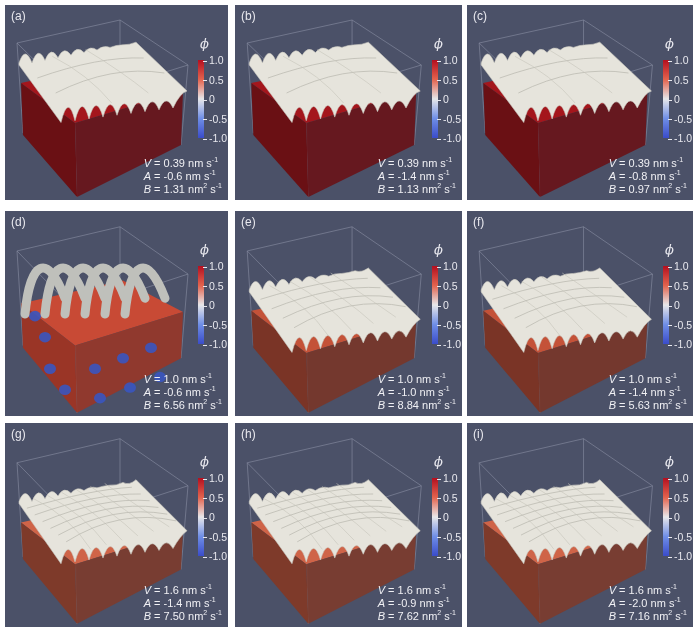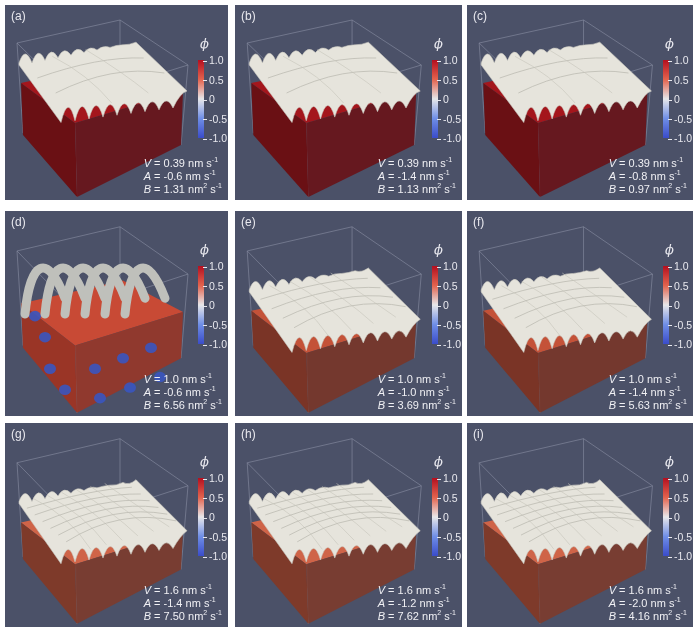--- a/index.html
+++ b/index.html
@@ -184,21 +184,21 @@
       <div class="phi" style="left: 199px; top: 31px;">ϕ</div>
       <div class="cbar" style="left: 197px; top: 55px;"></div>
       <div class="tick" style="left: 202px; top: 50px;"><span>1.0</span></div>
       <div class="tick" style="left: 202px; top: 69.5px;"><span>0.5</span></div>
       <div class="tick" style="left: 202px; top: 89px;"><span>0</span></div>
       <div class="tick" style="left: 202px; top: 108.5px;"><span>-0.5</span></div>
       <div class="tick" style="left: 202px; top: 128px;"><span>-1.0</span></div>
       <div class="params" style="right: 6px; bottom: 4px;">
         <div><i>V</i><span> = </span><span>1.0</span> <span>nm s</span><sup>-1</sup></div>
         <div><i>A</i><span> = </span><span>-1.0</span> <span>nm s</span><sup>-1</sup></div>
-        <div><i>B</i><span> = </span><span>3.69</span> <span>nm</span><sup>2</sup><span> s</span><sup>-1</sup></div>
+        <div><i>B</i><span> = </span><span>8.84</span> <span>nm</span><sup>2</sup><span> s</span><sup>-1</sup></div>
       </div>
     </div>
     <div class="panel" style="left: 467px; top: 211px; width: 226px; height: 205px;">
       <svg width="226" height="205" class="scene">
         <g stroke="#9aa0b4" stroke-width="0.6" fill="none" opacity="0.8">
     <polyline points="12.161434977578475,39.94871794871795 116.54708520179372,15.76923076923077 185.46188340807174,63.07692307692308 70.94170403587444,99.87179487179488 12.161434977578475,39.94871794871795"></polyline>
     <line x1="12.161434977578475" y1="39.94871794871795" x2="18.242152466367713" y2="134.56410256410257"></line>
     <line x1="70.94170403587444" y1="99.87179487179488" x2="72.96860986547085" y2="201.84615384615384"></line>
     <line x1="185.46188340807174" y1="63.07692307692308" x2="178.3677130044843" y2="147.17948717948718"></line>
     <line x1="116.54708520179372" y1="15.76923076923077" x2="116.54708520179372" y2="94.61538461538461"></line>
@@ -299,21 +299,21 @@
       <div class="plabel">(h)</div>
       <div class="phi" style="left: 199px; top: 31px;">ϕ</div>
       <div class="cbar" style="left: 197px; top: 55px;"></div>
       <div class="tick" style="left: 202px; top: 50px;"><span>1.0</span></div>
       <div class="tick" style="left: 202px; top: 69.5px;"><span>0.5</span></div>
       <div class="tick" style="left: 202px; top: 89px;"><span>0</span></div>
       <div class="tick" style="left: 202px; top: 108.5px;"><span>-0.5</span></div>
       <div class="tick" style="left: 202px; top: 128px;"><span>-1.0</span></div>
       <div class="params" style="right: 6px; bottom: 4px;">
         <div><i>V</i><span> = </span><span>1.6</span> <span>nm s</span><sup>-1</sup></div>
-        <div><i>A</i><span> = </span><span>-1.2</span> <span>nm s</span><sup>-1</sup></div>
+        <div><i>A</i><span> = </span><span>-0.9</span> <span>nm s</span><sup>-1</sup></div>
         <div><i>B</i><span> = </span><span>7.62</span> <span>nm</span><sup>2</sup><span> s</span><sup>-1</sup></div>
       </div>
     </div>
     <div class="panel" style="left: 467px; top: 423px; width: 226px; height: 204px;">
       <svg width="226" height="204" class="scene">
         <g stroke="#9aa0b4" stroke-width="0.6" fill="none" opacity="0.8">
     <polyline points="12.161434977578475,39.753846153846155 116.54708520179372,15.692307692307692 185.46188340807174,62.76923076923077 70.94170403587444,99.38461538461539 12.161434977578475,39.753846153846155"></polyline>
     <line x1="12.161434977578475" y1="39.753846153846155" x2="18.242152466367713" y2="133.90769230769232"></line>
     <line x1="70.94170403587444" y1="99.38461538461539" x2="72.96860986547085" y2="200.86153846153846"></line>
     <line x1="185.46188340807174" y1="62.76923076923077" x2="178.3677130044843" y2="146.46153846153845"></line>
@@ -340,16 +340,16 @@
       <div class="phi" style="left: 198px; top: 31px;">ϕ</div>
       <div class="cbar" style="left: 196px; top: 55px;"></div>
       <div class="tick" style="left: 201px; top: 50px;"><span>1.0</span></div>
       <div class="tick" style="left: 201px; top: 69.5px;"><span>0.5</span></div>
       <div class="tick" style="left: 201px; top: 89px;"><span>0</span></div>
       <div class="tick" style="left: 201px; top: 108.5px;"><span>-0.5</span></div>
       <div class="tick" style="left: 201px; top: 128px;"><span>-1.0</span></div>
       <div class="params" style="right: 6px; bottom: 4px;">
         <div><i>V</i><span> = </span><span>1.6</span> <span>nm s</span><sup>-1</sup></div>
         <div><i>A</i><span> = </span><span>-2.0</span> <span>nm s</span><sup>-1</sup></div>
-        <div><i>B</i><span> = </span><span>4.16</span> <span>nm</span><sup>2</sup><span> s</span><sup>-1</sup></div>
+        <div><i>B</i><span> = </span><span>7.16</span> <span>nm</span><sup>2</sup><span> s</span><sup>-1</sup></div>
       </div>
     </div>
   </div>
 
 </body></html>

